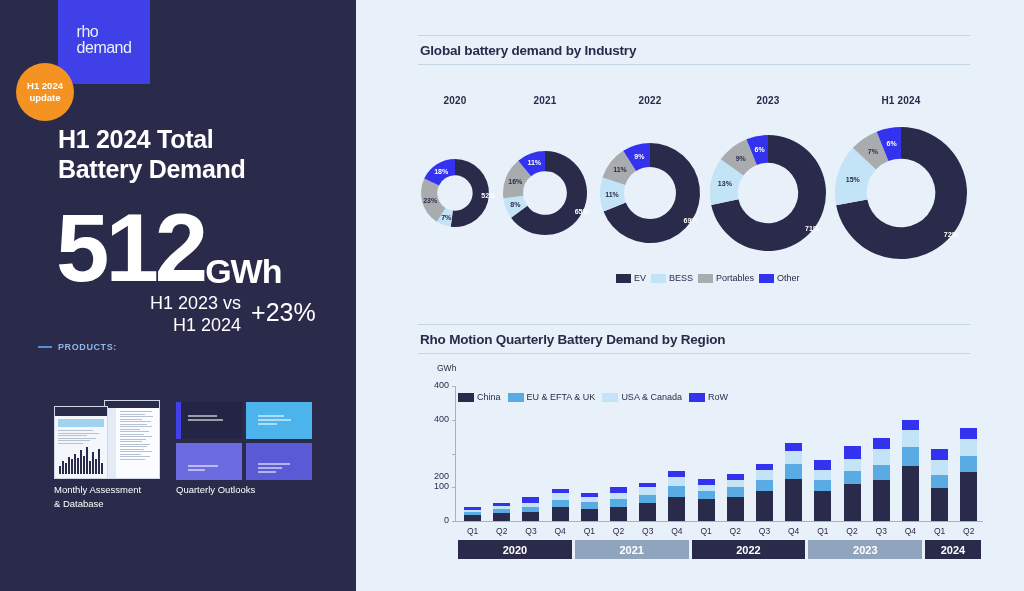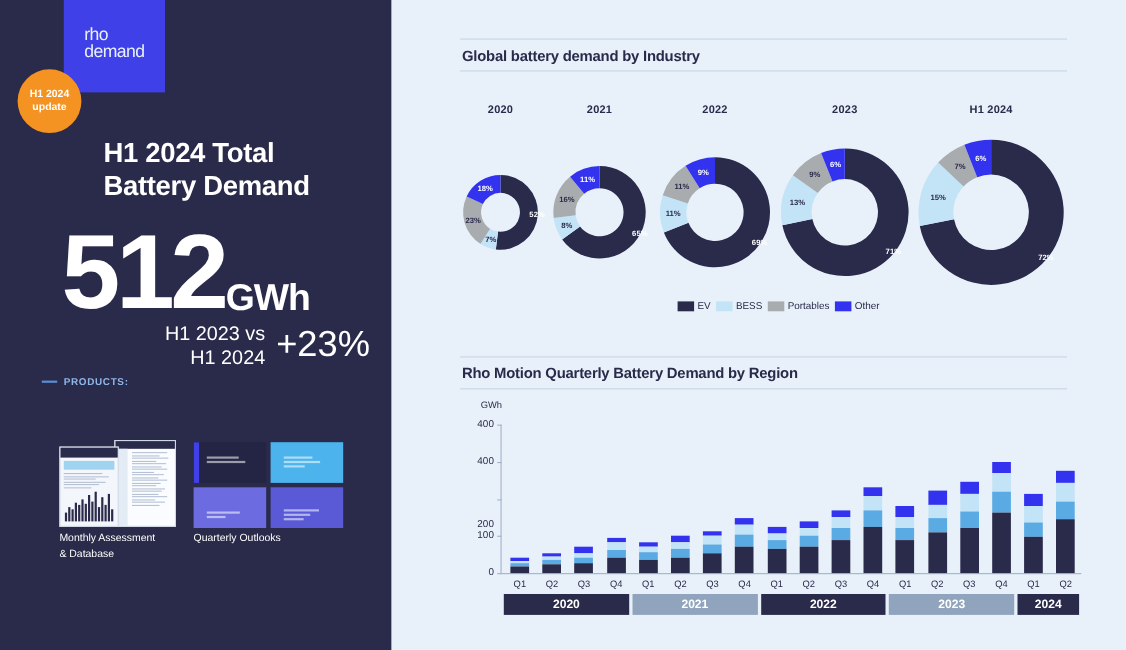--- a/index.html
+++ b/index.html
@@ -34,21 +34,21 @@
     display: flex; flex-direction: column;
     align-items: center; justify-content: center;
     color: #ffffff; font-size: 9.5px; font-weight: bold; line-height: 1.25;
   }
   .badge span { display: block; }
   .headline {
     position: absolute; left: 58px; top: 125px; width: 290px;
     color: #ffffff; font-size: 25px; font-weight: bold;
     line-height: 1.18; letter-spacing: -0.3px;
   }
-  .headline span { display: block; margin-left: 36px; }
+  .headline span { display: block; }
   .bignum-wrap {
     position: absolute; left: 56px; top: 205px;
     display: flex; align-items: flex-end;
   }
   .bignum {
     color: #ffffff; font-size: 96px; font-weight: bold;
     line-height: 0.9; letter-spacing: -4px;
   }
   .bigunit {
     color: #ffffff; font-size: 34px; font-weight: bold;
@@ -57,21 +57,21 @@
   .compare-row {
     position: absolute; left: 150px; top: 293px;
     display: flex; align-items: center;
   }
   .compare-label {
     color: #ffffff; font-size: 18px; font-weight: normal;
     line-height: 1.22; text-align: right;
   }
   .compare-label span { display: block; }
   .compare-delta {
-    color: #ffffff; font-size: 33px; font-weight: normal;
+    color: #ffffff; font-size: 25px; font-weight: normal;
     margin-left: 10px; padding-bottom: 4px;
   }
   .products-head {
     position: absolute; left: 38px; top: 342px;
     display: flex; align-items: center;
   }
   .prod-dash { width: 14px; height: 2px; background: #5b8fd4; margin-right: 6px; }
   .prod-title {
     color: #8fb6e8; font-size: 9px; font-weight: bold; letter-spacing: 0.6px;
   }
@@ -407,20 +407,38 @@
         <span class="lb">Other</span>
       </div>
     </div>
 
   <div class="section-title" style="left:420px; top:332px;">Rho Motion Quarterly Battery Demand by Region</div>
   <div class="rule" style="left:418px; top:324px; width:552px;"></div>
   <div class="rule" style="left:418px; top:353px; width:552px;"></div>
 
   <div class="ylabel" style="left:437px; top:363px;">GWh</div>
 
+  <div class="legend" id="bar-legend" style="left: 458px; top: 392px; gap: 7px;">
+      <div class="item">
+        <span class="sw" style="background: rgb(42, 42, 74); width: 16px;"></span>
+        <span class="lb">China</span>
+      </div>
+      <div class="item">
+        <span class="sw" style="background: rgb(90, 170, 228); width: 16px;"></span>
+        <span class="lb">EU &amp; EFTA &amp; UK</span>
+      </div>
+      <div class="item">
+        <span class="sw" style="background: rgb(195, 227, 247); width: 16px;"></span>
+        <span class="lb">USA &amp; Canada</span>
+      </div>
+      <div class="item">
+        <span class="sw" style="background: rgb(51, 51, 239); width: 16px;"></span>
+        <span class="lb">RoW</span>
+      </div>
+    </div>
 
   <div id="yticks">
       <div class="ytick" style="left: 423px; top: 515px;">0</div>
       <div class="tickmark" style="left: 452px; top: 521px;"></div>
       <div class="ytick" style="left: 423px; top: 481.25px;">100</div>
       <div class="tickmark" style="left: 452px; top: 487.25px;"></div>
       <div class="ytick" style="left: 423px; top: 471px;">200</div>
       <div class="tickmark" style="left: 452px; top: 453.5px;"></div>
       <div class="ytick" style="left: 423px; top: 413.75px;">400</div>
       <div class="tickmark" style="left: 452px; top: 419.75px;"></div>

